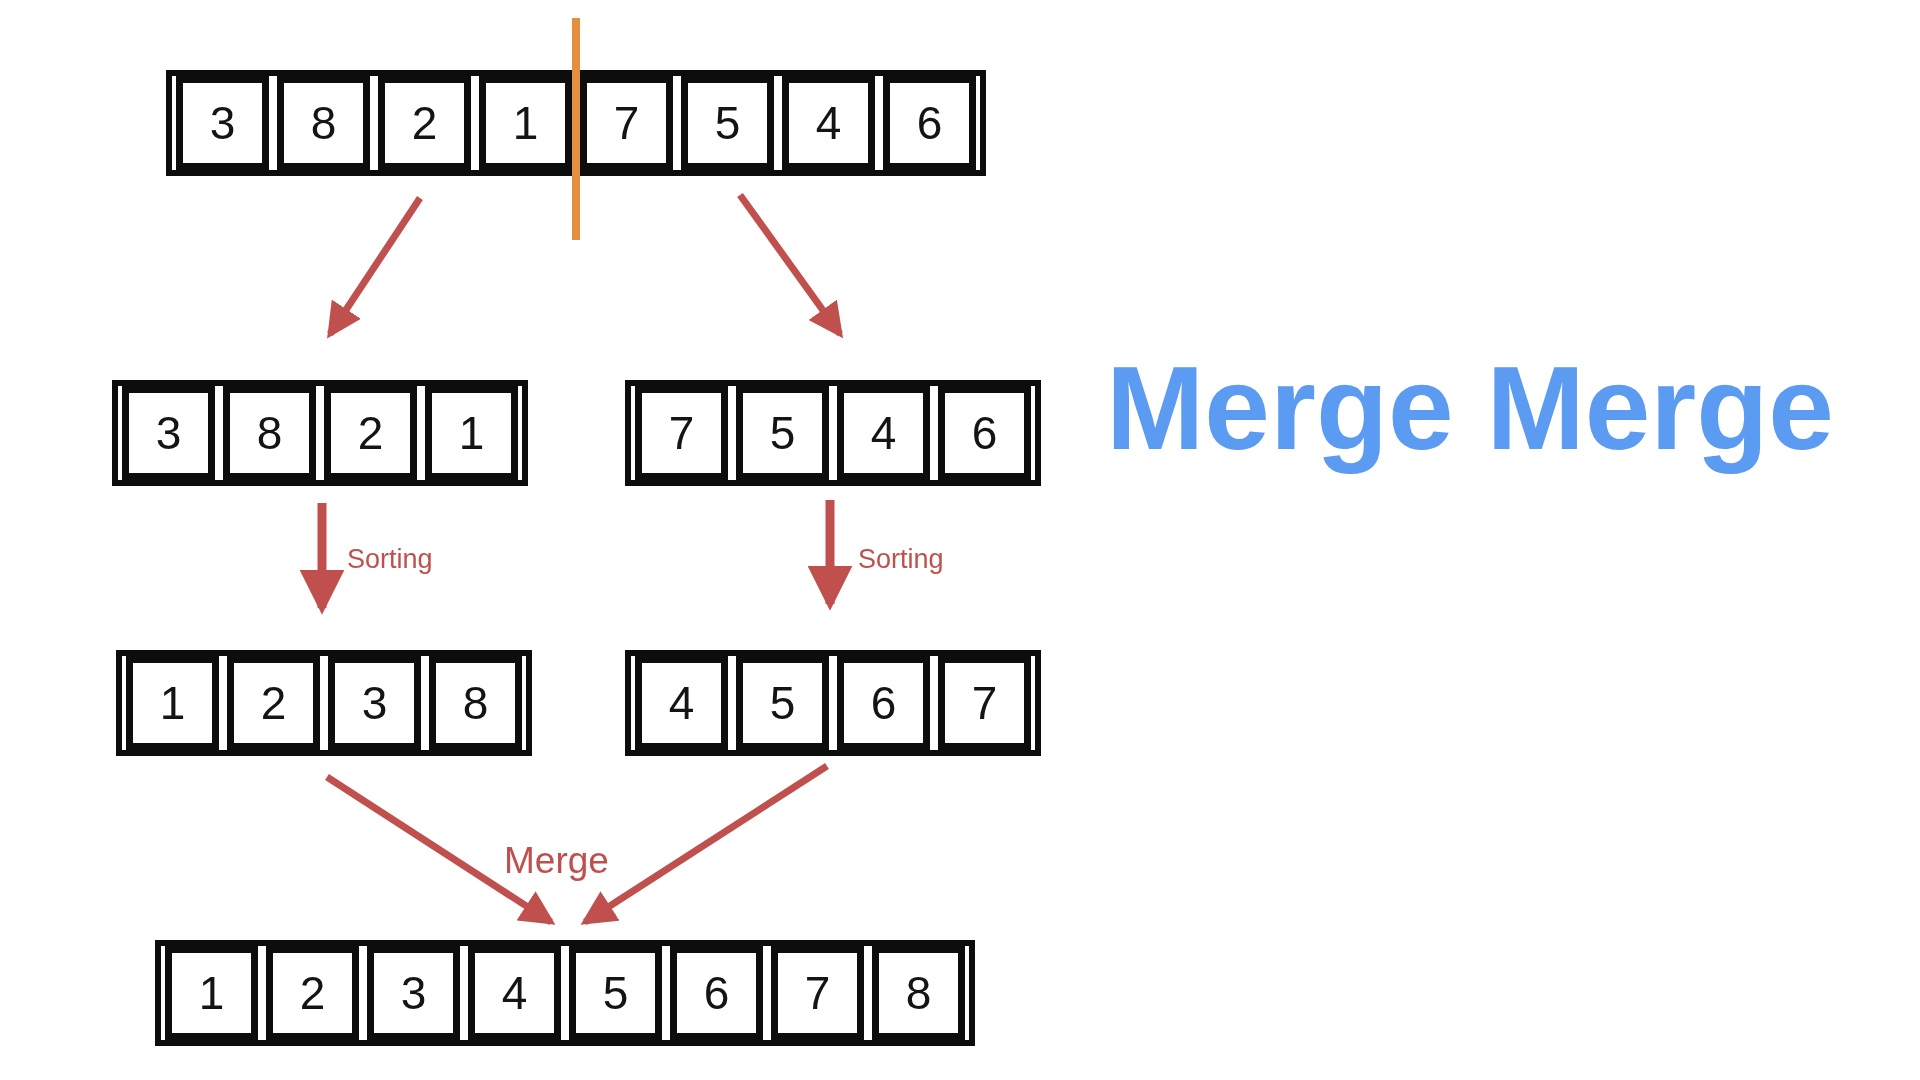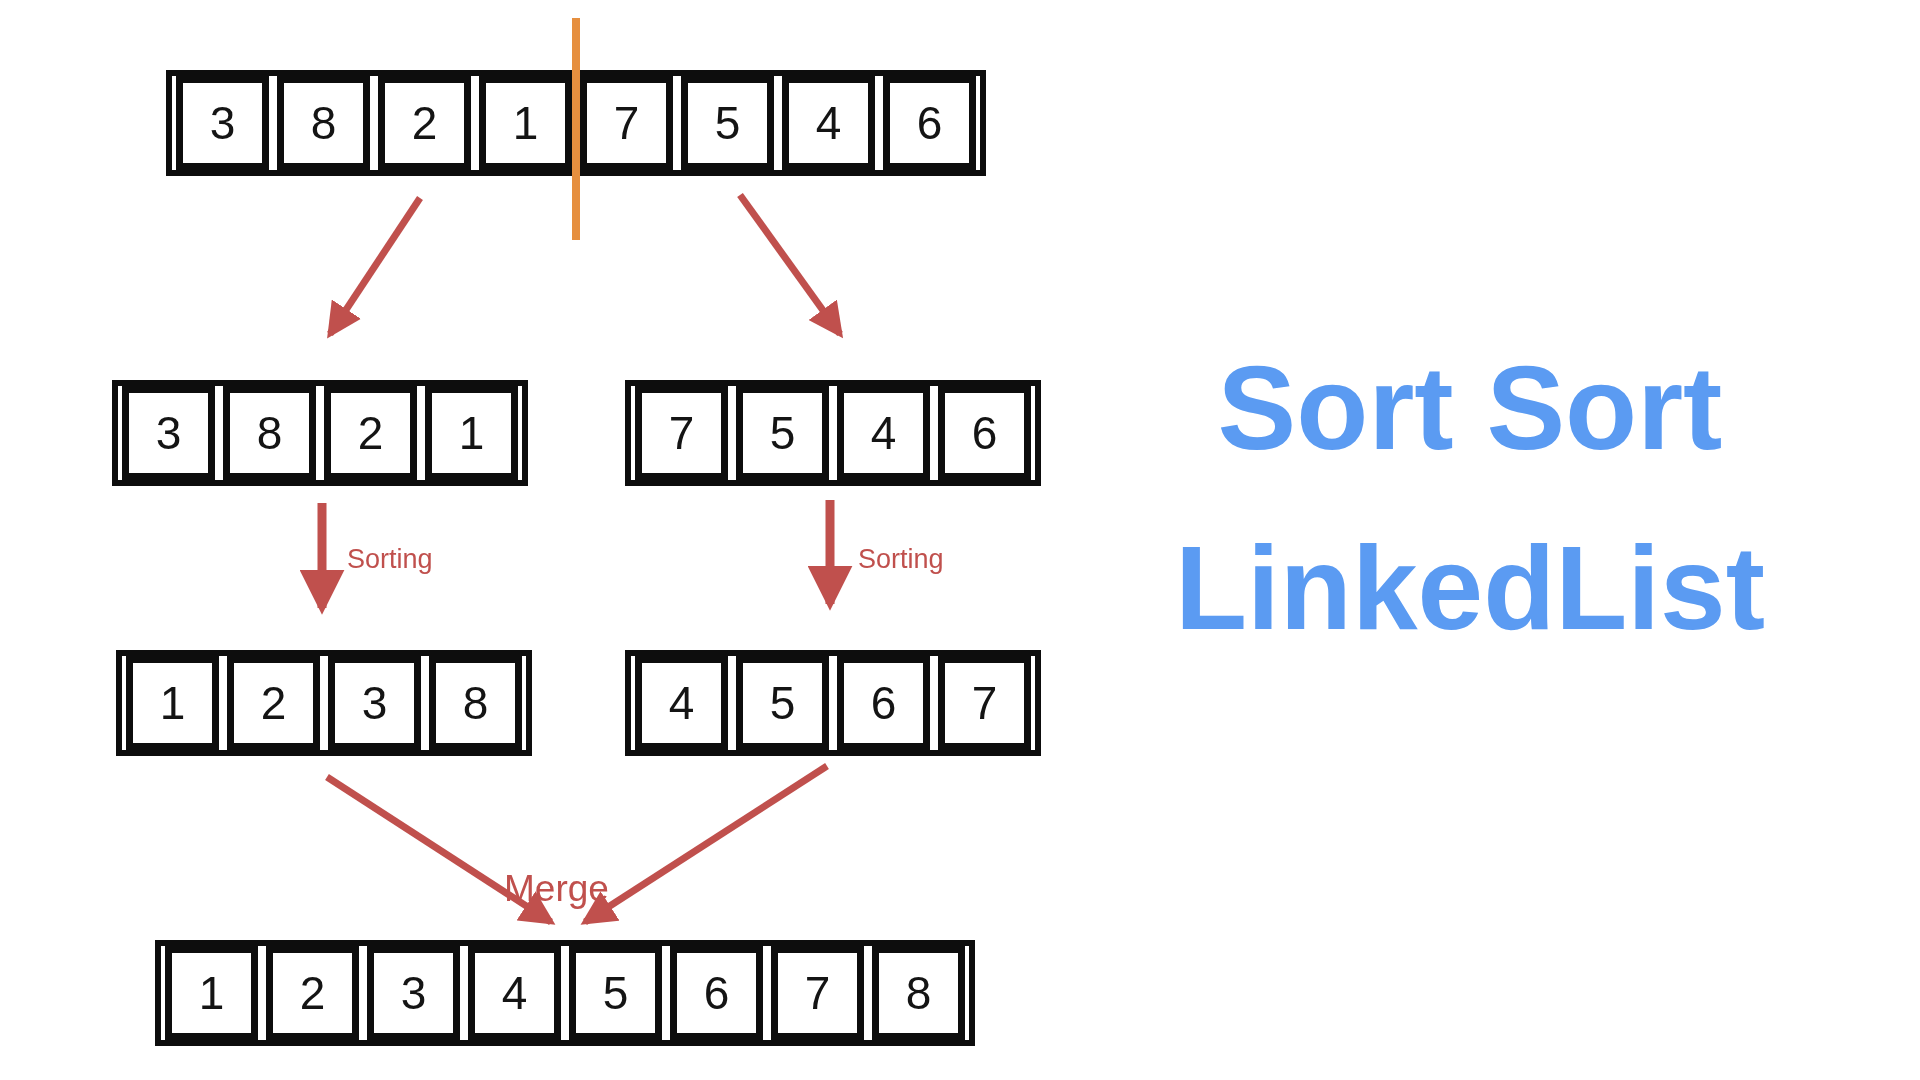--- a/index.html
+++ b/index.html
@@ -41,21 +41,21 @@
     background:var(--divider);
   }
 
   
   .red-label{
     position:absolute;color:var(--arrow);font-size:27px;line-height:1;
     white-space:nowrap;
   }
   #label-sorting-left{left:347px;top:546px;}
   #label-sorting-right{left:858px;top:546px;}
-  #label-merge{left:504px;top:842px;font-size:37px;margin-top:28px;}
+  #label-merge{left:504px;top:842px;font-size:37px;}
 
   
   svg.overlay{position:absolute;left:0;top:0;width:1920px;height:1080px;pointer-events:none;}
   .arrow-line{stroke:var(--arrow);fill:none;}
   .arrow-head{fill:var(--arrow);}
 
   
   .title{
     position:absolute;left:1080px;top:318px;width:780px;
     text-align:center;color:var(--title);
@@ -130,17 +130,16 @@
     </defs>
     <line class="arrow-line" x1="420" y1="198" x2="330" y2="334" stroke-width="7" marker-end="url(#ah)"></line>
     <line class="arrow-line" x1="740" y1="195" x2="840" y2="334" stroke-width="7" marker-end="url(#ah)"></line>
     <line class="arrow-line" x1="322" y1="503" x2="322" y2="608" stroke-width="9" marker-end="url(#ah)"></line>
     <line class="arrow-line" x1="830" y1="500" x2="830" y2="604" stroke-width="9" marker-end="url(#ah)"></line>
     <line class="arrow-line" x1="327" y1="777" x2="551" y2="922" stroke-width="7" marker-end="url(#ah)"></line>
     <line class="arrow-line" x1="827" y1="766" x2="585" y2="922" stroke-width="7" marker-end="url(#ah)"></line>
   </svg>
 
   <div class="title">
-    <div>Sort Sort</div>
-    <div>LinkedList</div>
+    <div>Merge Merge</div>
   </div>
 
 </div>
 
 </body></html>

